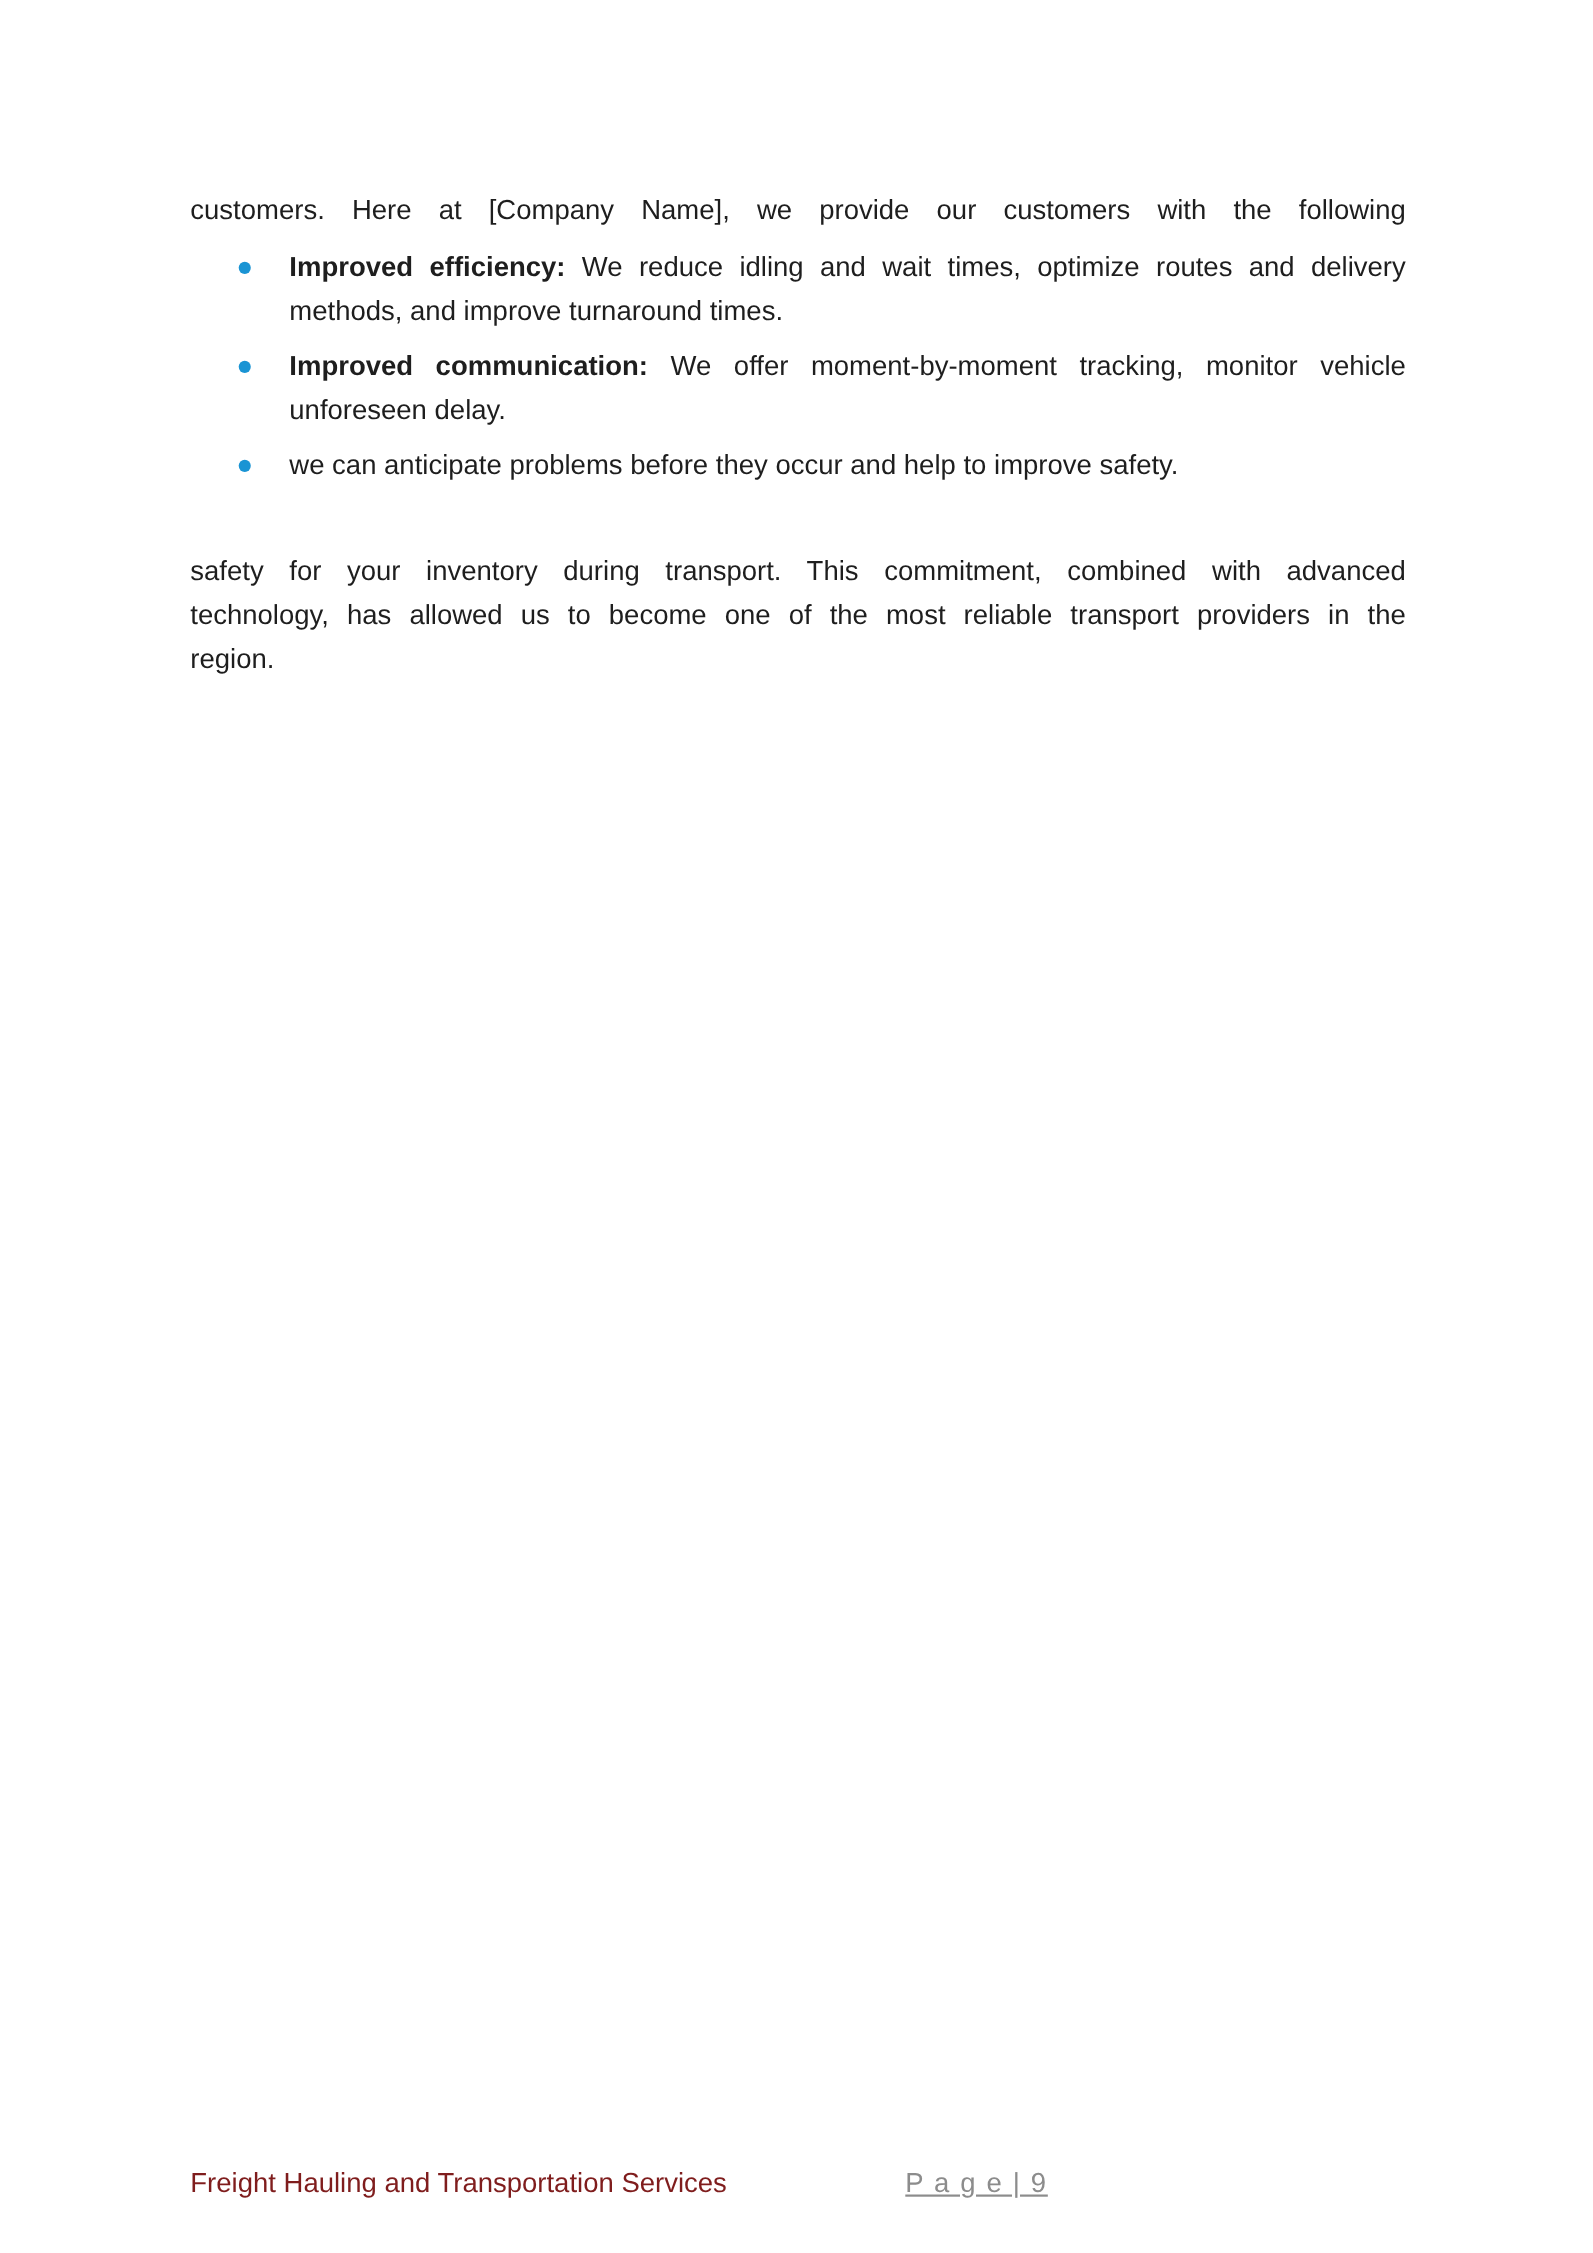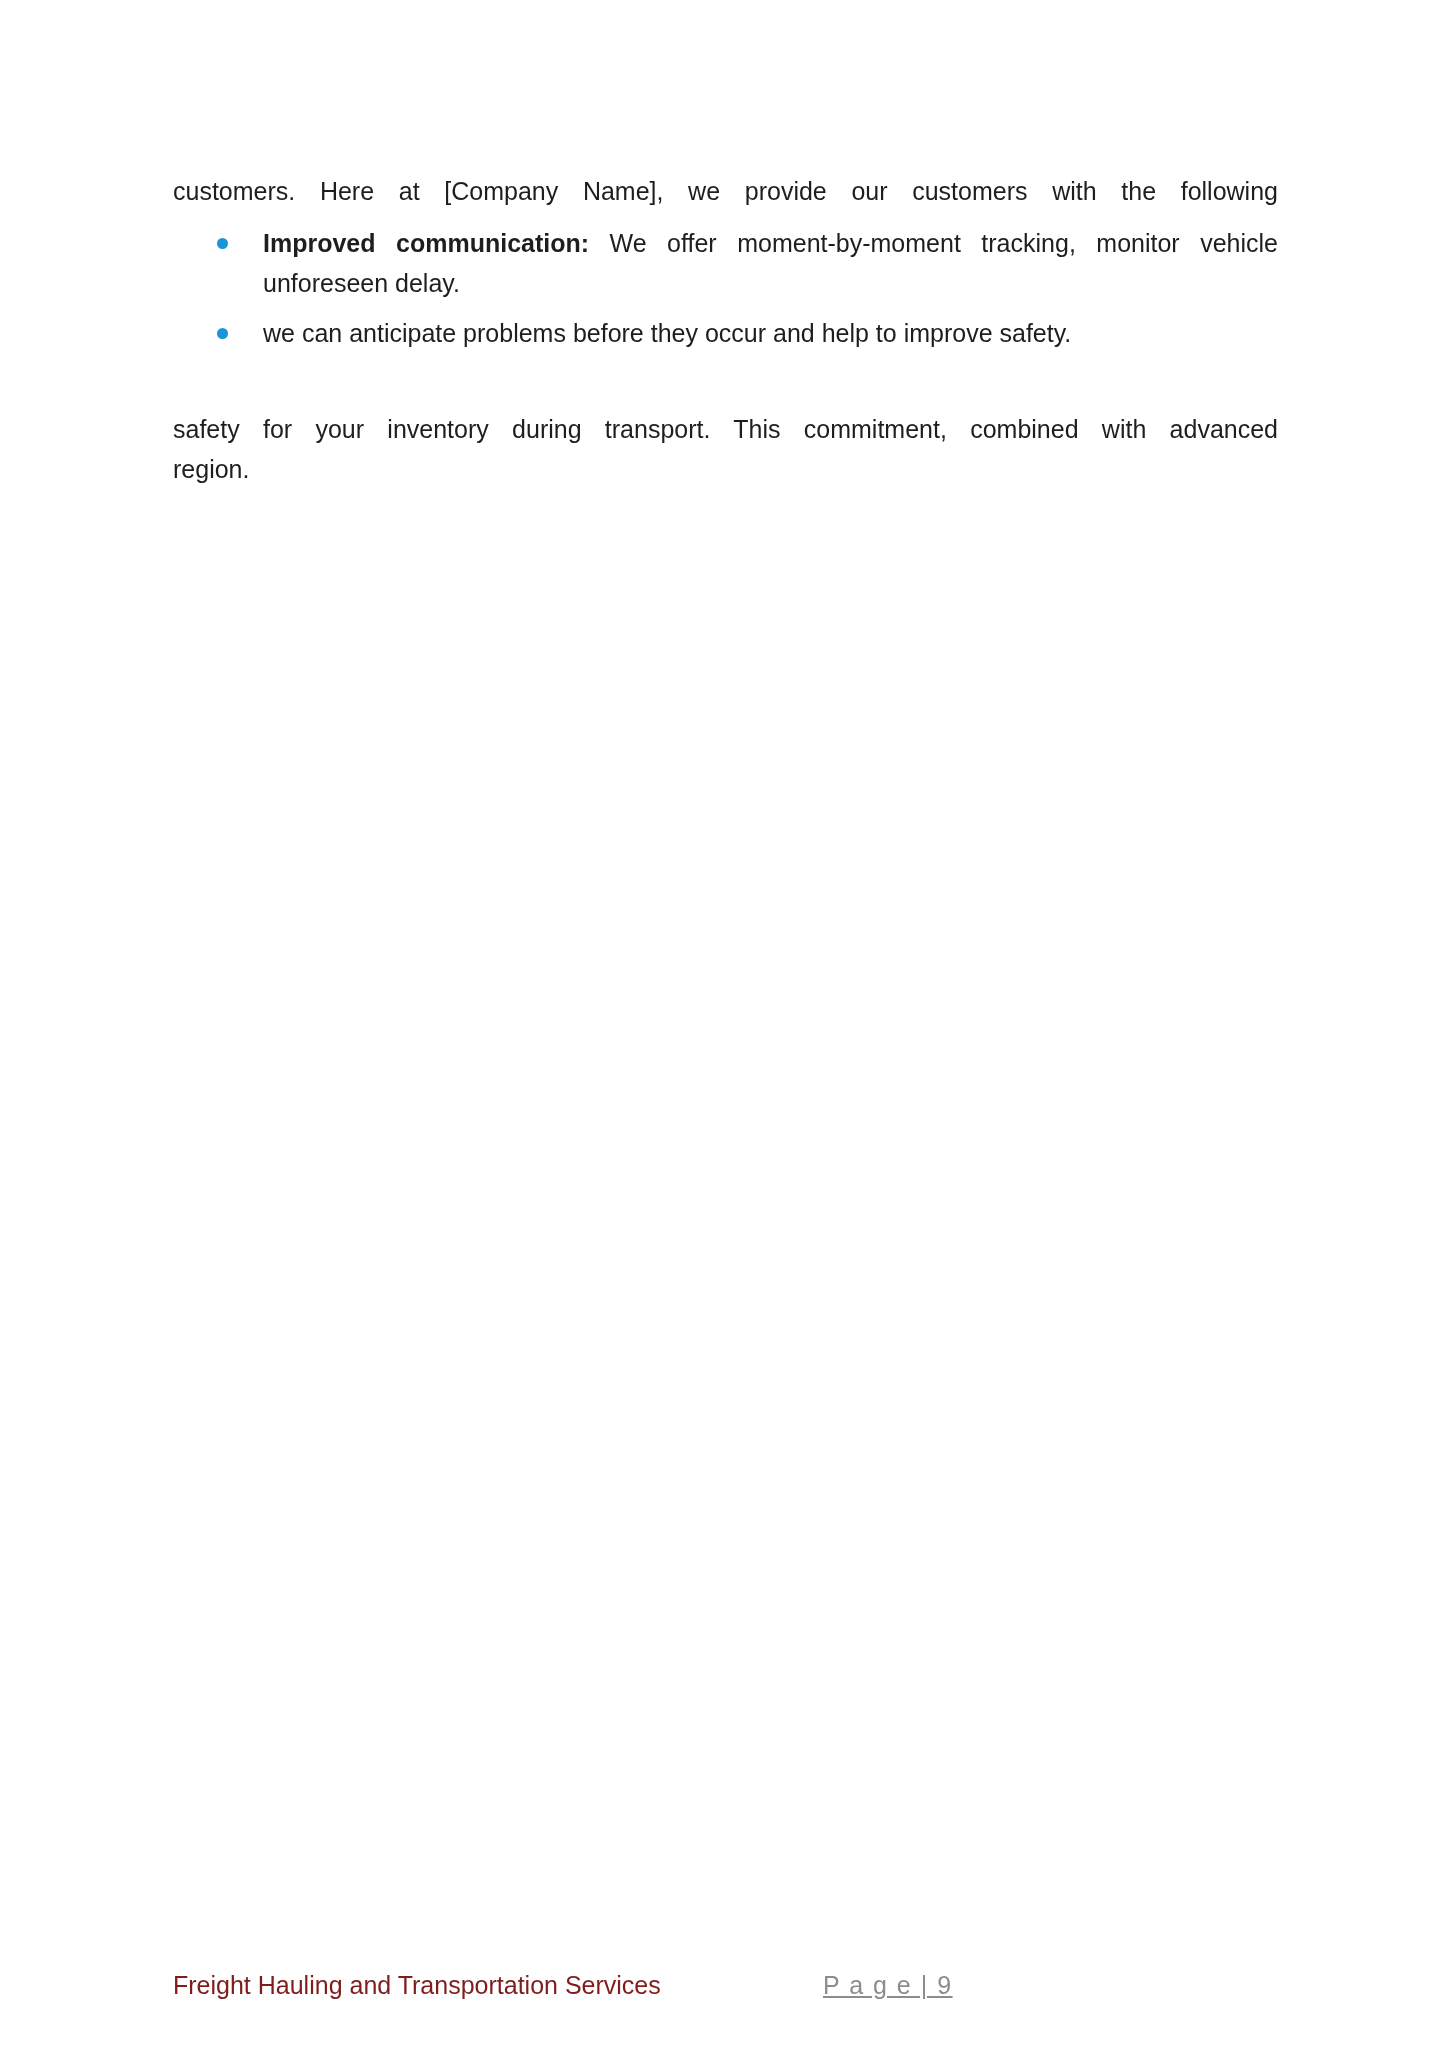--- a/index.html
+++ b/index.html
@@ -70,36 +70,42 @@
 <div class="page" style="color: rgb(30, 30, 30);">
 
   <div class="content">
 
     <div class="para" id="para1">
       <div class="line just">customers. Here at [Company Name], we provide our customers with the following</div>
     </div>
 
     <ul class="bullet-list">
 
+      <li class="bullet-item">
+        <span class="dot" style="background: rgb(26, 148, 212);"></span>
+        <div class="line just"><span class="lead">Improved efficiency:</span><span> We reduce idling and wait times, optimize routes and delivery</span></div>
+        <div class="line last">methods, and improve turnaround times.</div>
+      </li>
 
       <li class="bullet-item">
         <span class="dot" style="background: rgb(26, 148, 212);"></span>
         <div class="line just"><span class="lead">Improved communication:</span><span> We offer moment-by-moment tracking, monitor vehicle</span></div>
         <div class="line last">unforeseen delay.</div>
       </li>
 
       <li class="bullet-item">
         <span class="dot" style="background: rgb(26, 148, 212);"></span>
         <div class="line last">we can anticipate problems before they occur and help to improve safety.</div>
       </li>
 
     </ul>
 
     <div class="para" id="para2">
       <div class="line just">safety for your inventory during transport. This commitment, combined with advanced</div>
+      <div class="line just">technology, has allowed us to become one of the most reliable transport providers in the</div>
       <div class="line last">region.</div>
     </div>
 
   </div>
 
   <div class="footer-title">Freight Hauling and Transportation Services</div>
   <div class="footer-page" style="color: rgb(140, 140, 140);">P a g e | 9</div>
 
 </div>
 

